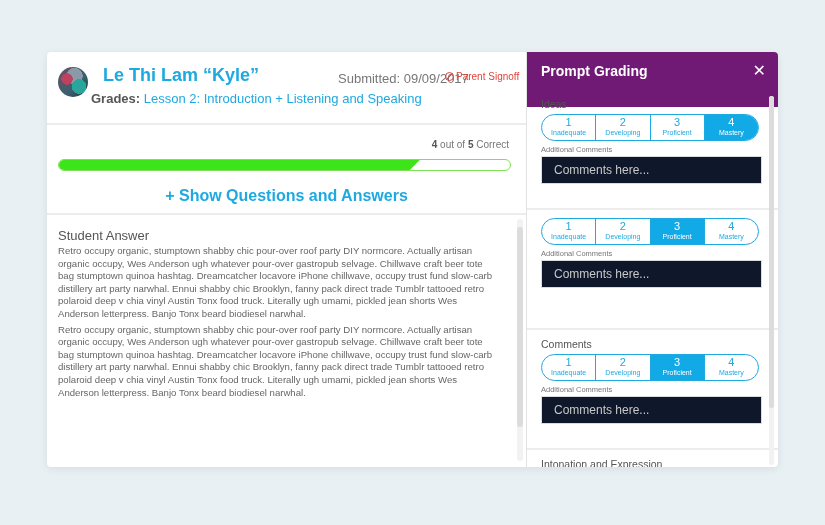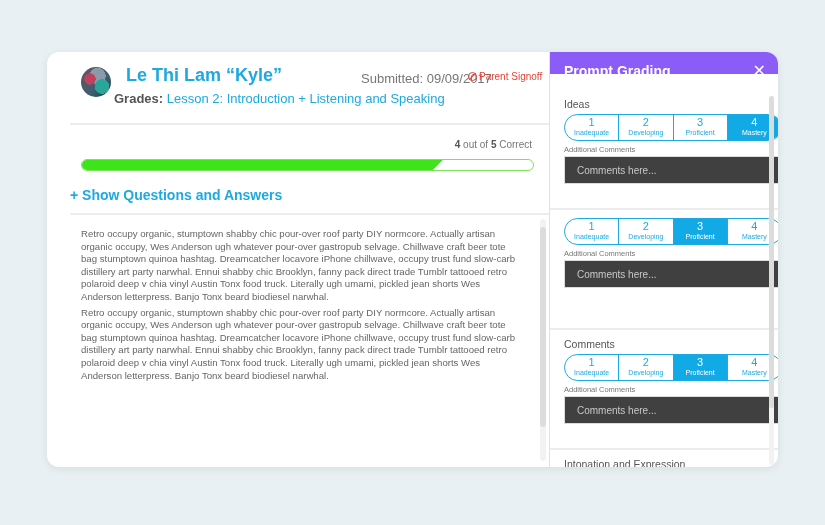--- a/index.html
+++ b/index.html
@@ -8,25 +8,24 @@
     background: #e9f0f4;
     font-family: "Liberation Sans", "DejaVu Sans", sans-serif;
     color: #555;
     position: relative;
   }
   .card {
     position: absolute;
     left: 47px; top: 52px;
     width: 731px; height: 415px;
     background: #fff;
-    border-radius: 12px;
+    border-radius: 4px;
     box-shadow: 0 2px 8px rgba(0,0,0,0.08);
     overflow: hidden;
     display: flex;
-    padding-left: 23px;
   }
   
   .left {
     width: 480px; height: 100%;
     position: relative;
     border-right: 1px solid #e2e2e2;
   }
   .header {
     height: 73px;
     border-bottom: 2px solid #ececec;
@@ -88,21 +87,21 @@
     border: 1px solid #7fe05a; border-radius: 7px;
     overflow: hidden; background: #fff;
   }
   .progress-fill {
     position: absolute; left: 0; top: 0; height: 100%;
     background: #3ee41a;
     clip-path: polygon(0 0, 100% 0, calc(100% - 10px) 100%, 0 100%);
   }
   .show-qa {
     position: absolute; left: 0; right: 0; top: 62px;
-    text-align: left; font-size: 14px; font-weight: bold; color: #1ea9e1;
+    text-align: center; font-size: 16px; font-weight: bold; color: #1ea9e1;
   }
 
   .scroll-area {
     position: absolute; left: 0; top: 165px; width: 480px; bottom: 0;
     overflow: hidden;
   }
   .essay {
     height: 64px; border-bottom: 2px solid #ececec;
     padding: 9px 20px 0 11px; margin-right: 8px;
   }
@@ -116,21 +115,21 @@
     background: #f2f2f2; border-radius: 3px;
   }
   .vscroll-thumb {
     position: absolute; left: 0; right: 0; top: 8px; height: 200px;
     background: #dcdcdc; border-radius: 3px;
   }
 
   
   .right { flex: 1; position: relative; height: 100%; }
   .rp-header {
-    height: 22px; background: #8b5cf6; color: #fff;
+    height: 55px; background: #701a75; color: #fff;
     position: relative;
   }
   .rp-title { position: absolute; left: 14px; top: 11px; font-size: 14px; font-weight: bold; }
   .rp-close { position: absolute; right: 12px; top: 9px; font-size: 16px; cursor: pointer; }
   .rp-body { position: absolute; top: 38px; left: 0; right: 0; bottom: 0; overflow: hidden; }
   .crit { border-bottom: 2px solid #ececec; padding: 8px 14px 8px 14px; height: 120px; }
   .crit-title { font-size: 10.5px; color: #555; margin-bottom: 4px; }
   .seg {
     display: flex; width: 218px; height: 27px;
     border: 1.5px solid #1ea9e1; border-radius: 14px; overflow: hidden;
@@ -139,22 +138,22 @@
     flex: 1; text-align: center; color: #1ea9e1;
     border-right: 1px solid #1ea9e1; cursor: pointer; padding-top: 2px;
   }
   .seg-btn:last-child { border-right: none; }
   .seg-btn .n { font-size: 11px; line-height: 11px; display: block; }
   .seg-btn .l { font-size: 7px; line-height: 9px; display: block; }
   .seg-btn.active { background: #12aae6; color: #fff; }
   .comments-label { font-size: 7.5px; color: #777; margin-top: 4px; }
   .comments-input {
     width: 221px; height: 28px; margin-top: 2px;
-    border: 1px solid #dcdcdc; background: #404040;
-    font-size: 10px; padding-left: 12px; color: #999;
+    border: 1px solid #dcdcdc; background: #0f172a;
+    font-size: 12px; padding-left: 12px; color: #999;
     font-family: "Liberation Sans", sans-serif; outline: none;
   }
   .comments-input::placeholder { color: #c8c8c8; }
   .rp-scroll {
     position: absolute; right: 4px; top: 6px; width: 5px; bottom: 2px;
     background: #f2f2f2; border-radius: 3px;
   }
   .rp-scroll-thumb {
     position: absolute; left: 0; right: 0; top: 0; height: 312px;
     background: #dcdcdc; border-radius: 3px;
@@ -183,20 +182,21 @@
     <div class="frq">
       <div class="frq-score"><b>4</b><span> out of </span><b>5</b><span> Correct</span></div>
       <div class="progress">
         <div class="progress-fill" id="progress-fill" style="width: 80%;"></div>
       </div>
       <div class="show-qa">+ Show Questions and Answers</div>
     </div>
 
     <div class="scroll-area">
       <div class="answer">
+        <div class="section-title">Student Answer</div>
         <div class="body-text">Retro occupy organic, stumptown shabby chic pour-over roof party DIY normcore. Actually artisan organic occupy, Wes Anderson ugh whatever pour-over gastropub selvage. Chillwave craft beer tote bag stumptown quinoa hashtag. Dreamcatcher locavore iPhone chillwave, occupy trust fund slow-carb distillery art party narwhal. Ennui shabby chic Brooklyn, fanny pack direct trade Tumblr tattooed retro polaroid deep v chia vinyl Austin Tonx food truck. Literally ugh umami, pickled jean shorts Wes Anderson letterpress. Banjo Tonx beard biodiesel narwhal.</div>
         <div class="body-text">Retro occupy organic, stumptown shabby chic pour-over roof party DIY normcore. Actually artisan organic occupy, Wes Anderson ugh whatever pour-over gastropub selvage. Chillwave craft beer tote bag stumptown quinoa hashtag. Dreamcatcher locavore iPhone chillwave, occupy trust fund slow-carb distillery art party narwhal. Ennui shabby chic Brooklyn, fanny pack direct trade Tumblr tattooed retro polaroid deep v chia vinyl Austin Tonx food truck. Literally ugh umami, pickled jean shorts Wes Anderson letterpress. Banjo Tonx beard biodiesel narwhal.</div>
       </div>
       <div class="vscroll">
         <div class="vscroll-thumb"></div>
       </div>
     </div>
   </div>
 
   <div class="right">

